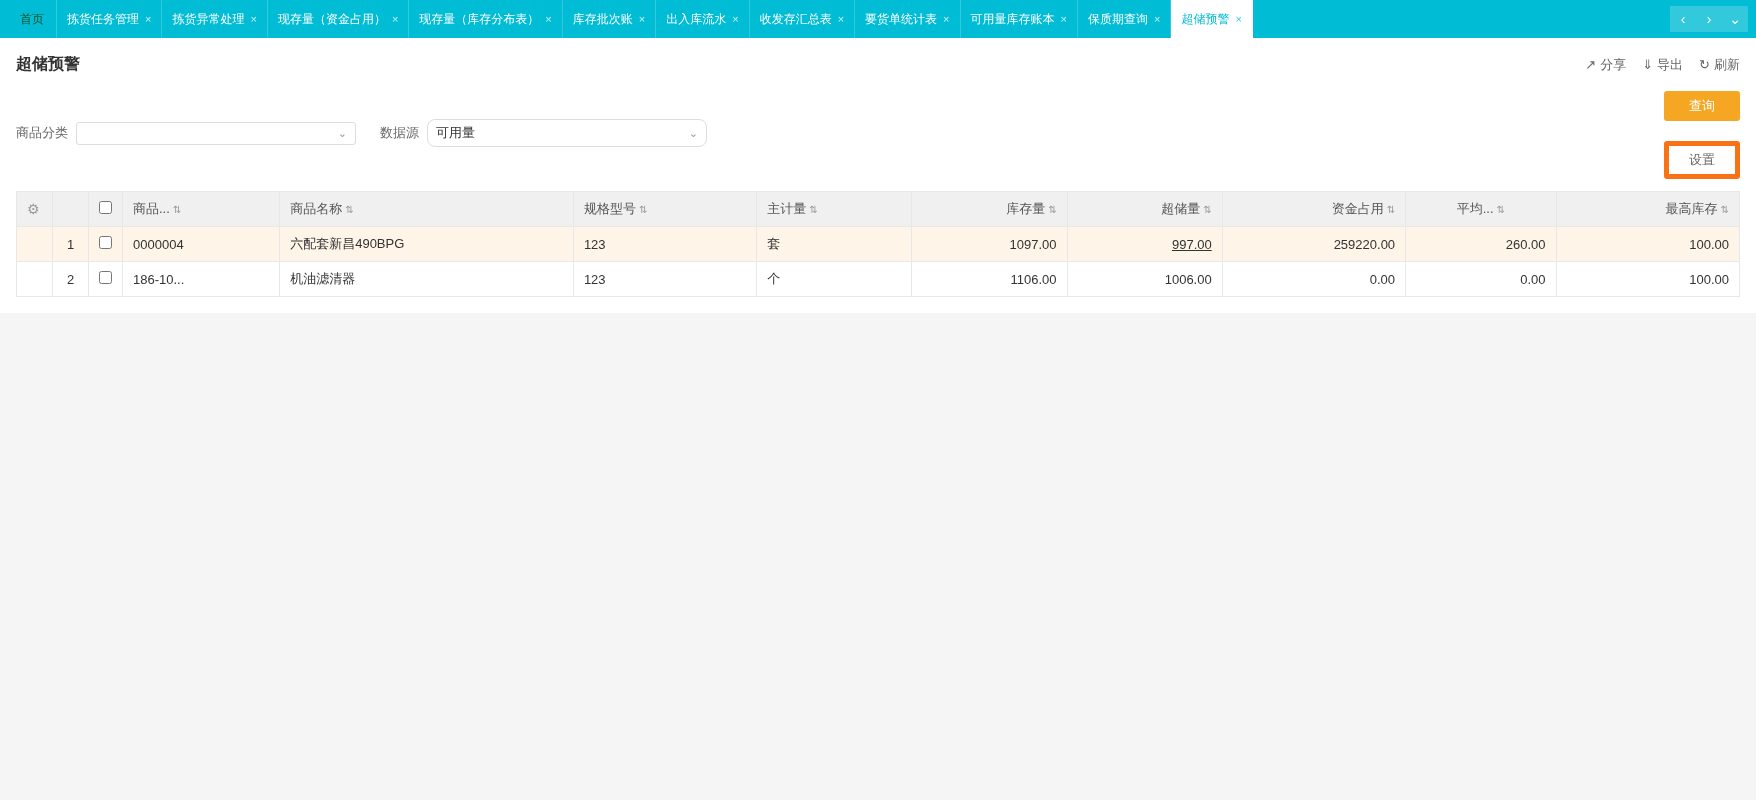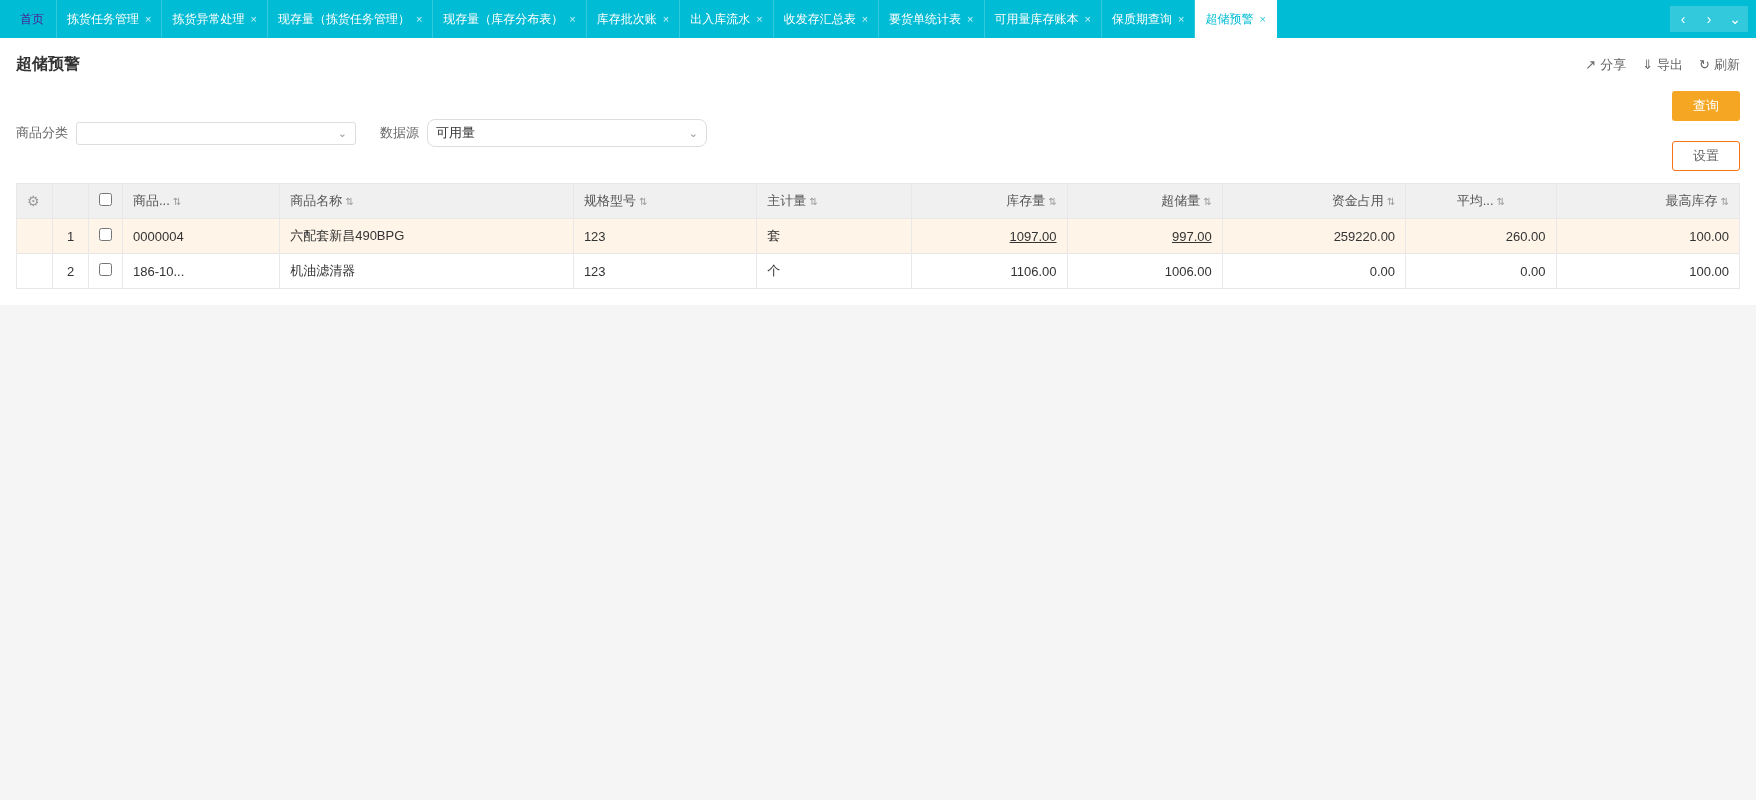--- a/index.html
+++ b/index.html
@@ -30,21 +30,21 @@
     .nav-tab.active {
       background: #fff;
       color: #00bcd4;
     }
     .nav-tab .close-x {
       font-size: 11px;
       margin-left: 2px;
       opacity: 0.8;
     }
     .nav-home {
-      color: #4c1d95;
+      color: #14532d;
       font-size: 12px;
       padding: 0 12px;
       height: 38px;
       display: flex;
       align-items: center;
       cursor: pointer;
       border-right: 1px solid rgba(255,255,255,0.2);
     }
     .nav-arrows {
       display: flex;
@@ -132,21 +132,21 @@
       color: #fff;
       border: none;
       border-radius: 3px;
       padding: 6px 20px;
       cursor: pointer;
       font-size: 13px;
     }
     .btn-settings {
       background: #fff;
       color: #666;
-      border: 1px solid #f97316;
+      border: 5px solid #f97316;
       border-radius: 3px;
       padding: 5px 20px;
       cursor: pointer;
       font-size: 13px;
     }
 
     
     .data-table {
       width: 100%;
       border-collapse: collapse;
@@ -208,21 +208,21 @@
 
   <div class="nav-tab">
     <span>拣货任务管理</span>
     <span class="close-x">×</span>
   </div>
   <div class="nav-tab">
     <span>拣货异常处理</span>
     <span class="close-x">×</span>
   </div>
   <div class="nav-tab">
-    <span>现存量（拣货任务管理）</span>
+    <span>现存量（资金占用）</span>
     <span class="close-x">×</span>
   </div>
   <div class="nav-tab">
     <span>现存量（库存分布表）</span>
     <span class="close-x">×</span>
   </div>
   <div class="nav-tab">
     <span>库存批次账</span>
     <span class="close-x">×</span>
   </div>
@@ -375,21 +375,21 @@
     <tr class="row-highlight">
       <td class="col-settings"></td>
       <td class="col-num" style="text-align:center;">1</td>
       <td class="col-checkbox" style="text-align:center;">
         <input type="checkbox" style="">
       </td>
       <td>0000004</td>
       <td>六配套新昌490BPG</td>
       <td>123</td>
       <td>套</td>
-      <td style="text-align:right;text-decoration:underline;">1097.00</td>
+      <td style="text-align:right;">1097.00</td>
       <td style="text-align:right;text-decoration:underline;">997.00</td>
       <td style="text-align:right;margin-left:10px;">259220.00</td>
       <td style="text-align:right;">260.00</td>
       <td style="text-align:right;">100.00</td>
     </tr>
         <tr>
       <td class="col-settings"></td>
       <td class="col-num" style="text-align:center;">2</td>
       <td class="col-checkbox" style="text-align:center;">
         <input type="checkbox" style="">

